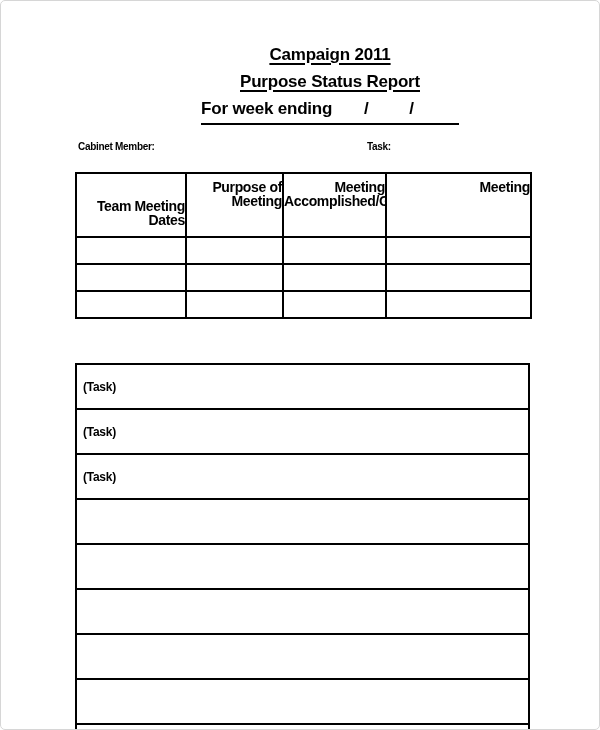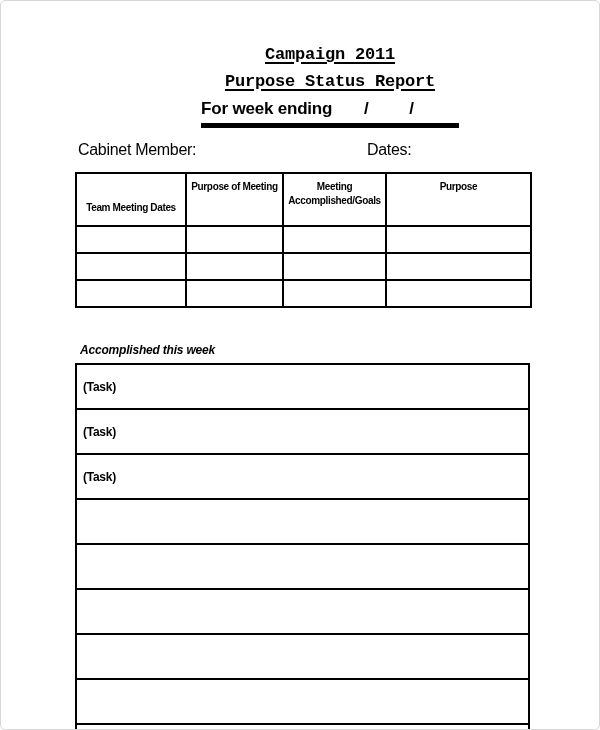--- a/index.html
+++ b/index.html
@@ -32,39 +32,38 @@
     text-align: center;
     font-weight: 700;
     font-size: 17px;
     line-height: 27px;
     letter-spacing: -0.2px;
   }
   .title-line {
     text-decoration: underline;
     text-decoration-thickness: 2px;
     text-underline-offset: 3px;
-    font-family: Liberation Mono, monospace;
   }
   .week-line-wrap { margin-top: 0; }
   .week-line {
     display: inline-block;
-    border-bottom: 5px solid #000000;
+    border-bottom: 2px solid #000000;
     padding-bottom: 2px;
     line-height: 25px;
   }
 
   
   .labels-row {
     position: absolute;
     top: 141px;
     left: 75px;
     width: 455px;
     height: 16px;
-    font-weight: 400;
-    font-size: 16px;
+    font-weight: 700;
+    font-size: 10px;
     letter-spacing: -0.3px;
   }
   .cabinet-label { position: absolute; left: 3px; top: 0; }
   .team-label    { position: absolute; left: 292px; top: 0; }
 
   
   table {
     border-collapse: collapse;
     table-layout: fixed;
     position: absolute;
@@ -74,26 +73,26 @@
   }
   th, td {
     border: 2px solid #000000;
     overflow: hidden;
   }
 
   
   .meetings-table { top: 172px; }
   .meetings-table th {
     font-weight: 700;
-    font-size: 10px;
+    font-size: 14px;
     letter-spacing: -0.35px;
-    text-align: center;
+    text-align: right;
     vertical-align: top;
     padding-top: 6px;
-    height: 53px;
+    height: 64px;
     line-height: 14px;
   }
   .meetings-table th.mid { vertical-align: middle; padding-top: 16px; }
   .meetings-table td { height: 27px; }
 
   
   .accomplished-label {
     position: absolute;
     top: 343px;
     left: 80px;
@@ -120,36 +119,36 @@
   <div class="title-block">
     <div class="title-line">Campaign 2011</div>
     <div class="title-line">Purpose Status Report</div>
     <div class="week-line-wrap">
       <span class="week-line">For week ending&nbsp;&nbsp;&nbsp;&nbsp;&nbsp;&nbsp;&nbsp;/&nbsp;&nbsp;&nbsp;&nbsp;&nbsp;&nbsp;&nbsp;&nbsp;&nbsp;/&nbsp;&nbsp;&nbsp;&nbsp;&nbsp;&nbsp;&nbsp;&nbsp;&nbsp;&nbsp;</span>
     </div>
   </div>
 
   <div class="labels-row">
     <span class="cabinet-label">Cabinet Member:</span>
-    <span class="team-label">Dates:</span>
+    <span class="team-label">Task:</span>
   </div>
 
   <table class="meetings-table">
     <colgroup>
       <col style="width:110px">
       <col style="width:97px">
       <col style="width:103px">
       <col style="width:145px">
     </colgroup>
     <tbody>
         <tr>
       <th class="mid">Team Meeting Dates</th>
       <th>Purpose of Meeting</th>
       <th>Meeting Accomplished/Goals</th>
-      <th>Purpose</th>
+      <th>Meeting</th>
     </tr>
     <tr>
       <td></td>
       <td></td>
       <td></td>
       <td></td>
     </tr>
     <tr>
       <td></td>
       <td></td>
@@ -158,21 +157,20 @@
     </tr>
     <tr>
       <td></td>
       <td></td>
       <td></td>
       <td></td>
     </tr>
   </tbody>
     </table>
 
-  <div class="accomplished-label">Accomplished this week</div>
 
   <table class="tasks-table">
     <tbody>
         <tr>
       <td>(Task)</td>
     </tr>
     <tr>
       <td>(Task)</td>
     </tr>
     <tr>

